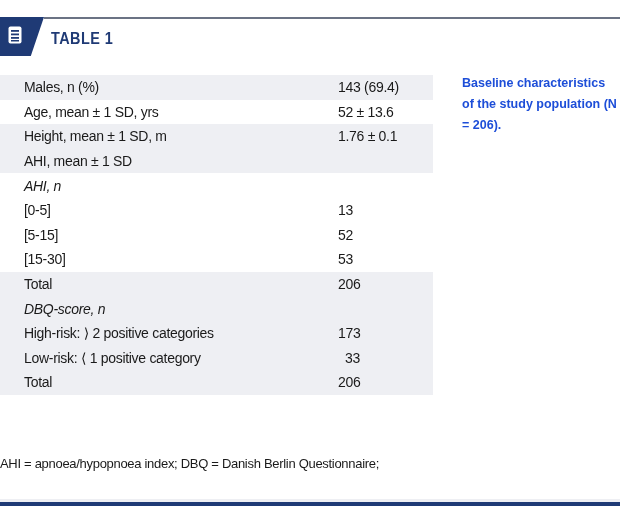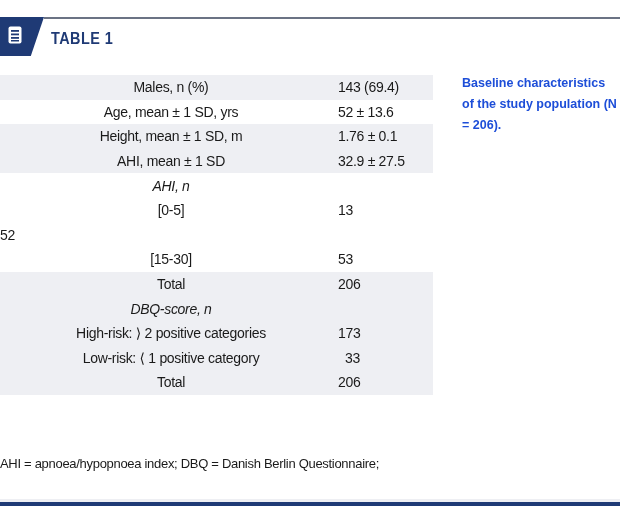--- a/index.html
+++ b/index.html
@@ -20,21 +20,21 @@
     font-family: "Liberation Sans", sans-serif; font-weight: bold;
     font-size: 17px; color: #1f3a75; letter-spacing: 0.5px;
     transform: scaleX(0.85); transform-origin: left;
   }
   .table { position: absolute; left: 0; top: 75px; width: 433px; }
   .row {
     height: 24.6px; display: flex; align-items: center;
     font-size: 14px; transform-origin: left;
   }
   .row.gray { background: #eeeff3; }
-  .row .label { width: 338px; padding-left: 4px; box-sizing: border-box; letter-spacing: -0.3px; text-align: center; }
+  .row .label { width: 338px; padding-left: 24px; box-sizing: border-box; letter-spacing: -0.3px; }
   .row .value { flex: 1; letter-spacing: -0.3px; }
   .row .label.italic { font-style: italic; }
   .caption {
     position: absolute; left: 462px; top: 73px; width: 158px;
     font-family: "Liberation Sans", sans-serif; font-weight: bold;
     font-size: 12.5px; line-height: 21px; color: #1d4ed8;
   }
   .footnote {
     position: absolute; left: 0; top: 448px; width: 440px;
     font-size: 13px; line-height: 19px; letter-spacing: -0.3px; margin-top: 6px;
@@ -65,31 +65,31 @@
   <div class="row">
       <span class="label">Age, mean ± 1 SD, yrs</span>
       <span class="value">52 ± 13.6</span>
     </div>
   <div class="row gray">
       <span class="label">Height, mean ± 1 SD, m</span>
       <span class="value">1.76 ± 0.1</span>
     </div>
   <div class="row gray">
       <span class="label">AHI, mean ± 1 SD</span>
-      <span class="value">32.9 ± 27.5</span>
     </div>
   <div class="row">
       <span class="label italic">AHI, n</span>
       <span class="value"></span>
     </div>
   <div class="row">
       <span class="label">[0-5]</span>
       <span class="value">13</span>
     </div>
   <div class="row">
+      <span class="label">[5-15]</span>
       <span class="value">52</span>
     </div>
   <div class="row">
       <span class="label">[15-30]</span>
       <span class="value">53</span>
     </div>
   <div class="row gray">
       <span class="label">Total</span>
       <span class="value">206</span>
     </div>

